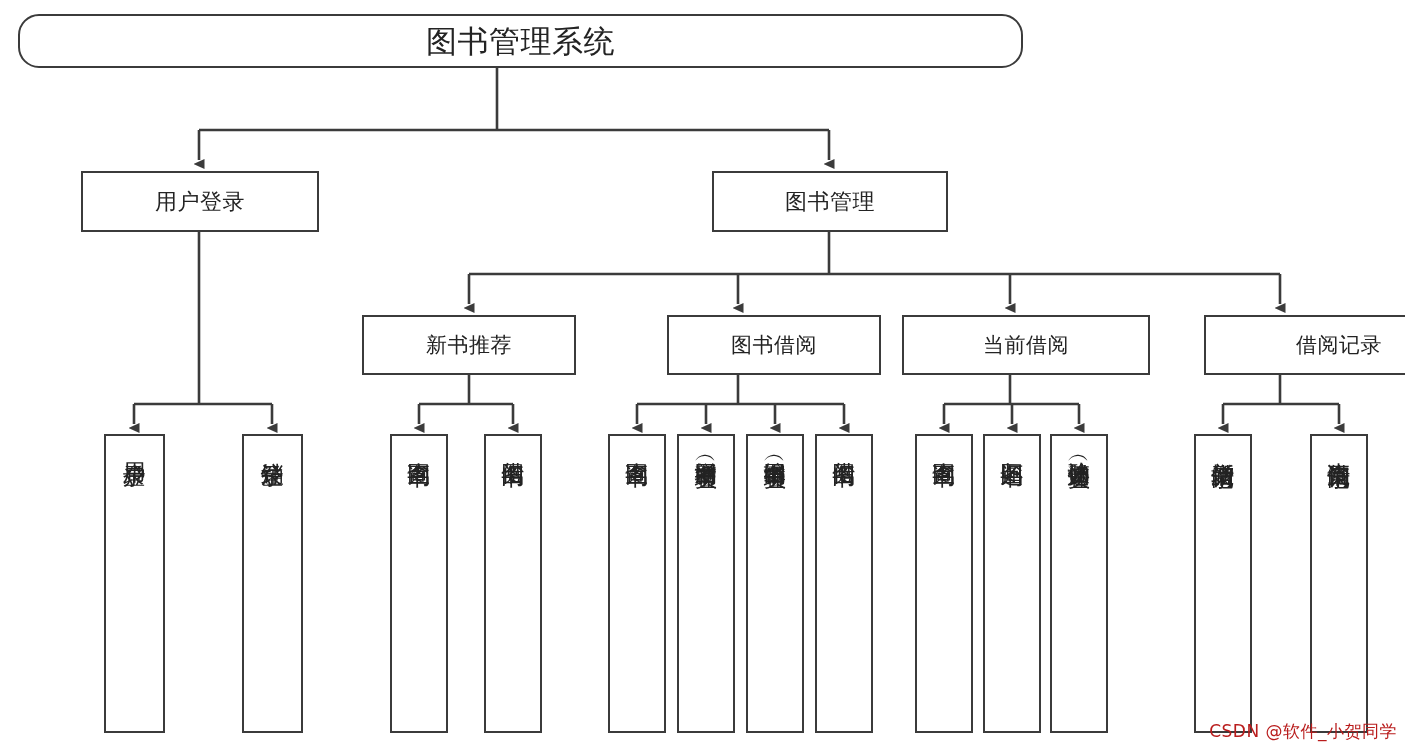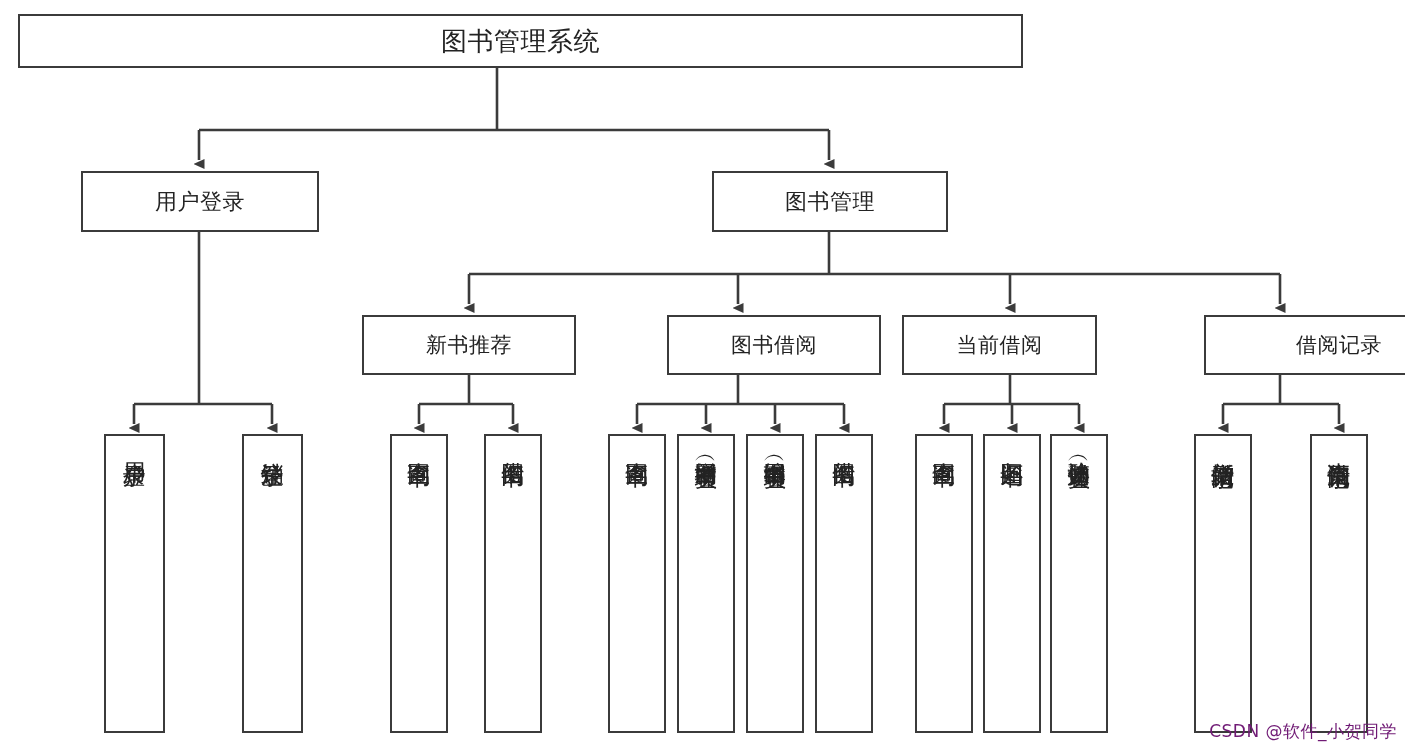--- a/index.html
+++ b/index.html
@@ -34,21 +34,22 @@
     justify-content: center;
     color: #232323;
     z-index: 2;
   }
   .node .lbl {
     display: block;
     line-height: 1.18;
     letter-spacing: 0.5px;
   }
   .node.root {
-    font-size: 26px;
+    font-size: 31px;
+    border-radius: 21px;
   }
   .node.lvl1 {
     font-size: 22px;
   }
   .node.lvl2 {
     font-size: 21px;
   }
   .node.leaf {
     align-items: flex-start;
     padding-top: 8px;
@@ -62,21 +63,21 @@
     white-space: nowrap;
   }
   .node.leaf.tall .lbl {
     font-size: 22px;
   }
   #watermark {
     position: absolute;
     right: 8px;
     bottom: 4px;
     font-size: 17px;
-    color: #701a75;
+    color: #b91c1c;
     letter-spacing: 0.5px;
     z-index: 5;
     white-space: nowrap;
     font-family: "DejaVu Sans", "Liberation Sans", sans-serif;
   }
 </style>
 </head>
 <body>
 
 <div id="canvas">
@@ -142,21 +143,21 @@
   <div class="node lvl2" id="node-l2-0" style="left: 362px; top: 315px; width: 214px; height: 60px;">
     <span class="lbl">新书推荐</span>
   </div>
 
   <div class="node lvl1" id="node-l1-1" style="left: 712px; top: 171px; width: 236px; height: 61px;">
     <span class="lbl">图书管理</span>
   </div>
   <div class="node lvl2" id="node-l2-1" style="left: 631px; top: 315px; width: 214px; height: 60px; margin-left: 36px;">
     <span class="lbl">图书借阅</span>
   </div>
-  <div class="node lvl2" id="node-l2-2" style="left: 902px; top: 315px; width: 195px; height: 60px; justify-content: center;">
+  <div class="node lvl2" id="node-l2-2" style="left: 902px; top: 315px; width: 248px; height: 60px; justify-content: center;">
     <span class="lbl">当前借阅</span>
   </div>
   <div class="node lvl2" id="node-l2-3" style="left: 1204px; top: 315px; width: 259px; height: 60px; padding-left: 11px;">
     <span class="lbl">借阅记录</span>
   </div>
 
   <div class="node leaf" id="node-leaf-0" style="left: 104px; top: 434px; width: 61px; height: 299px;">
     <span class="lbl">用户登录</span>
   </div>
   <div class="node leaf" id="node-leaf-1" style="left: 242px; top: 434px; width: 61px; height: 299px;">

